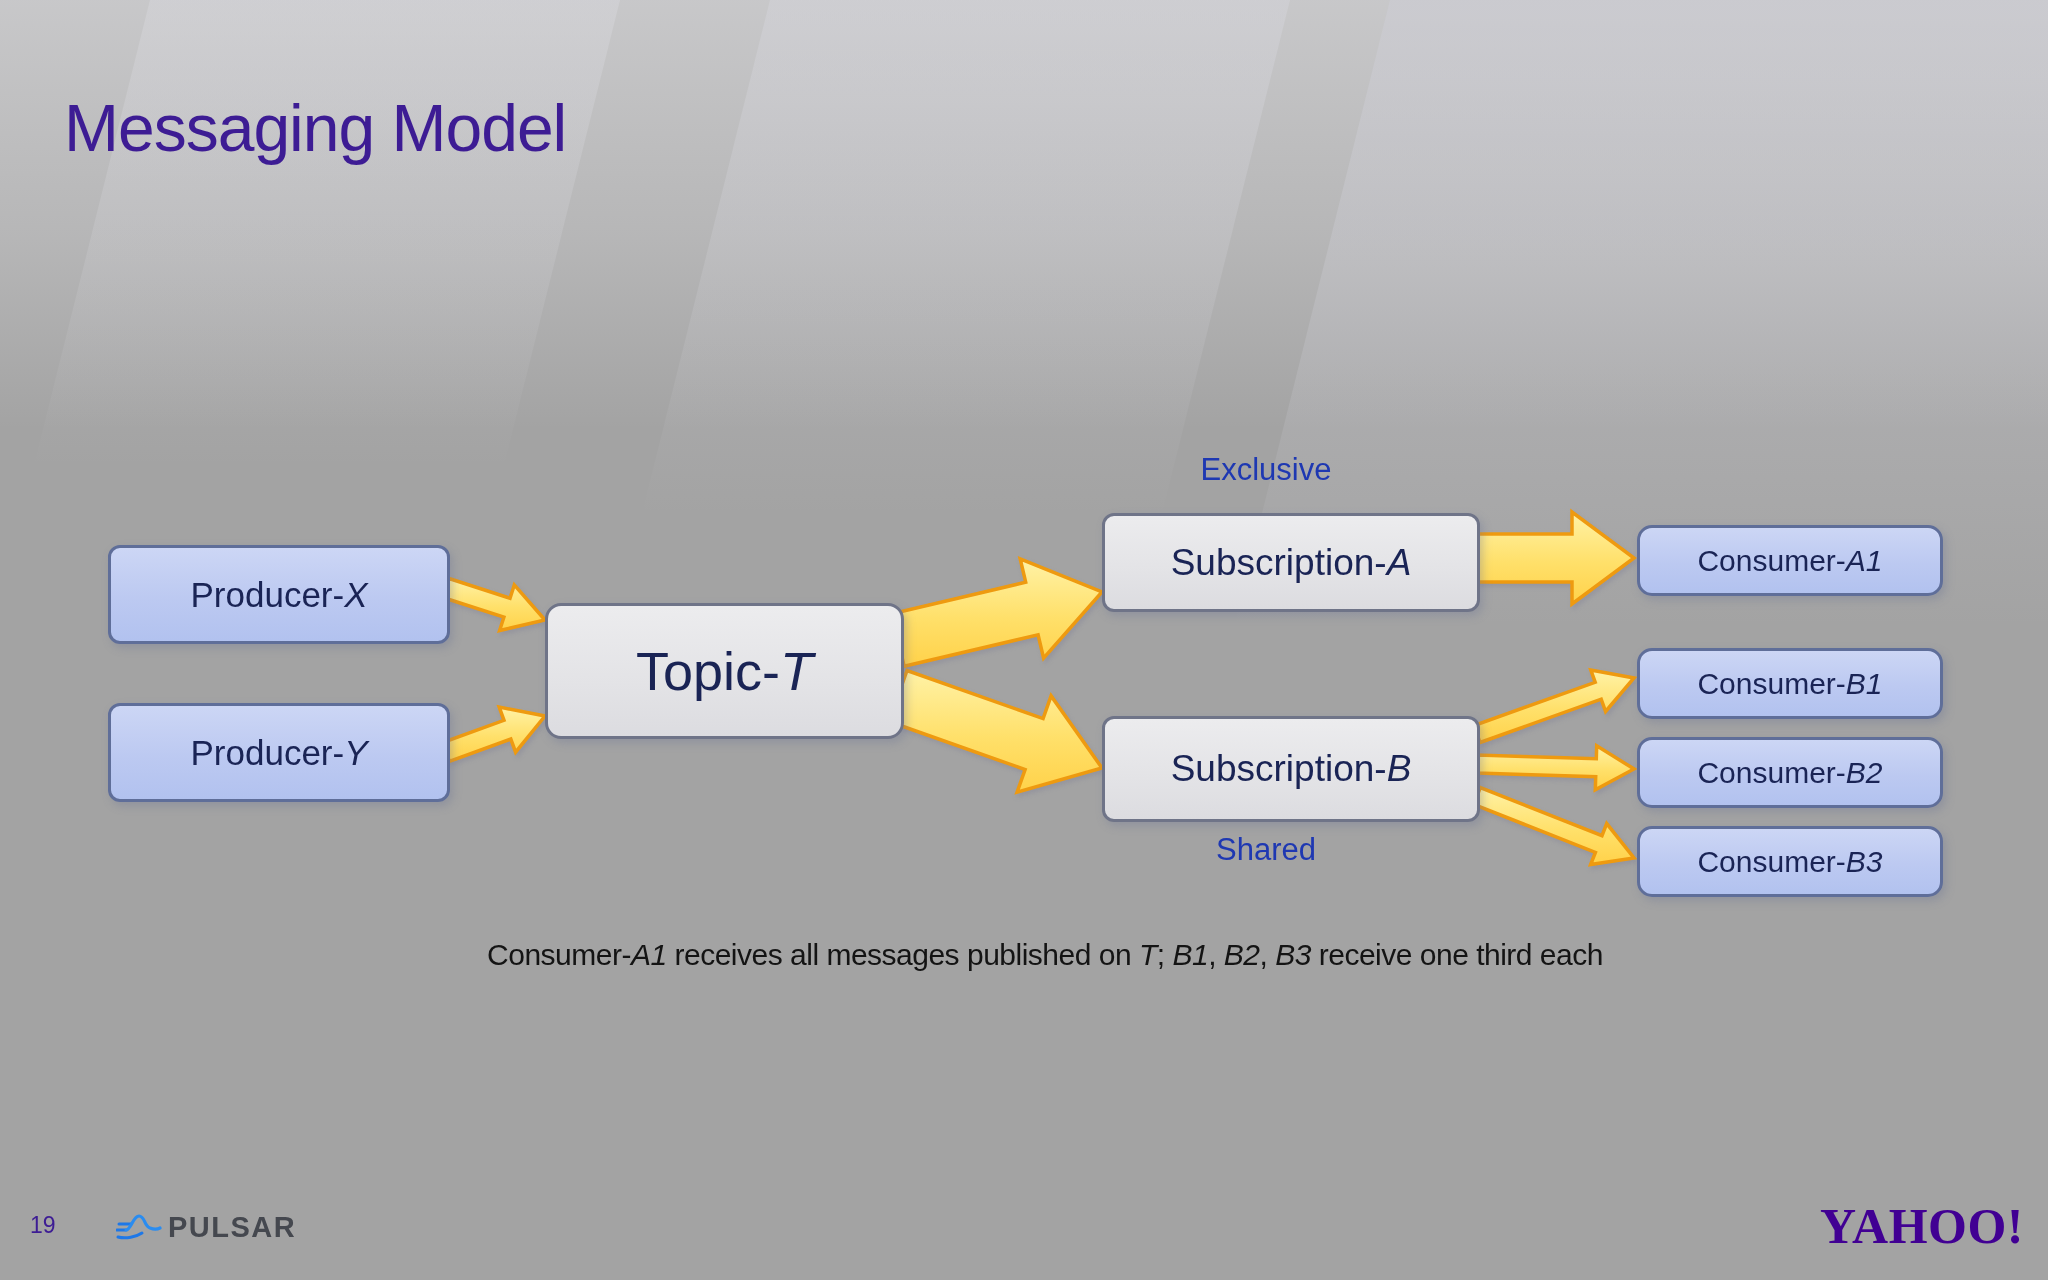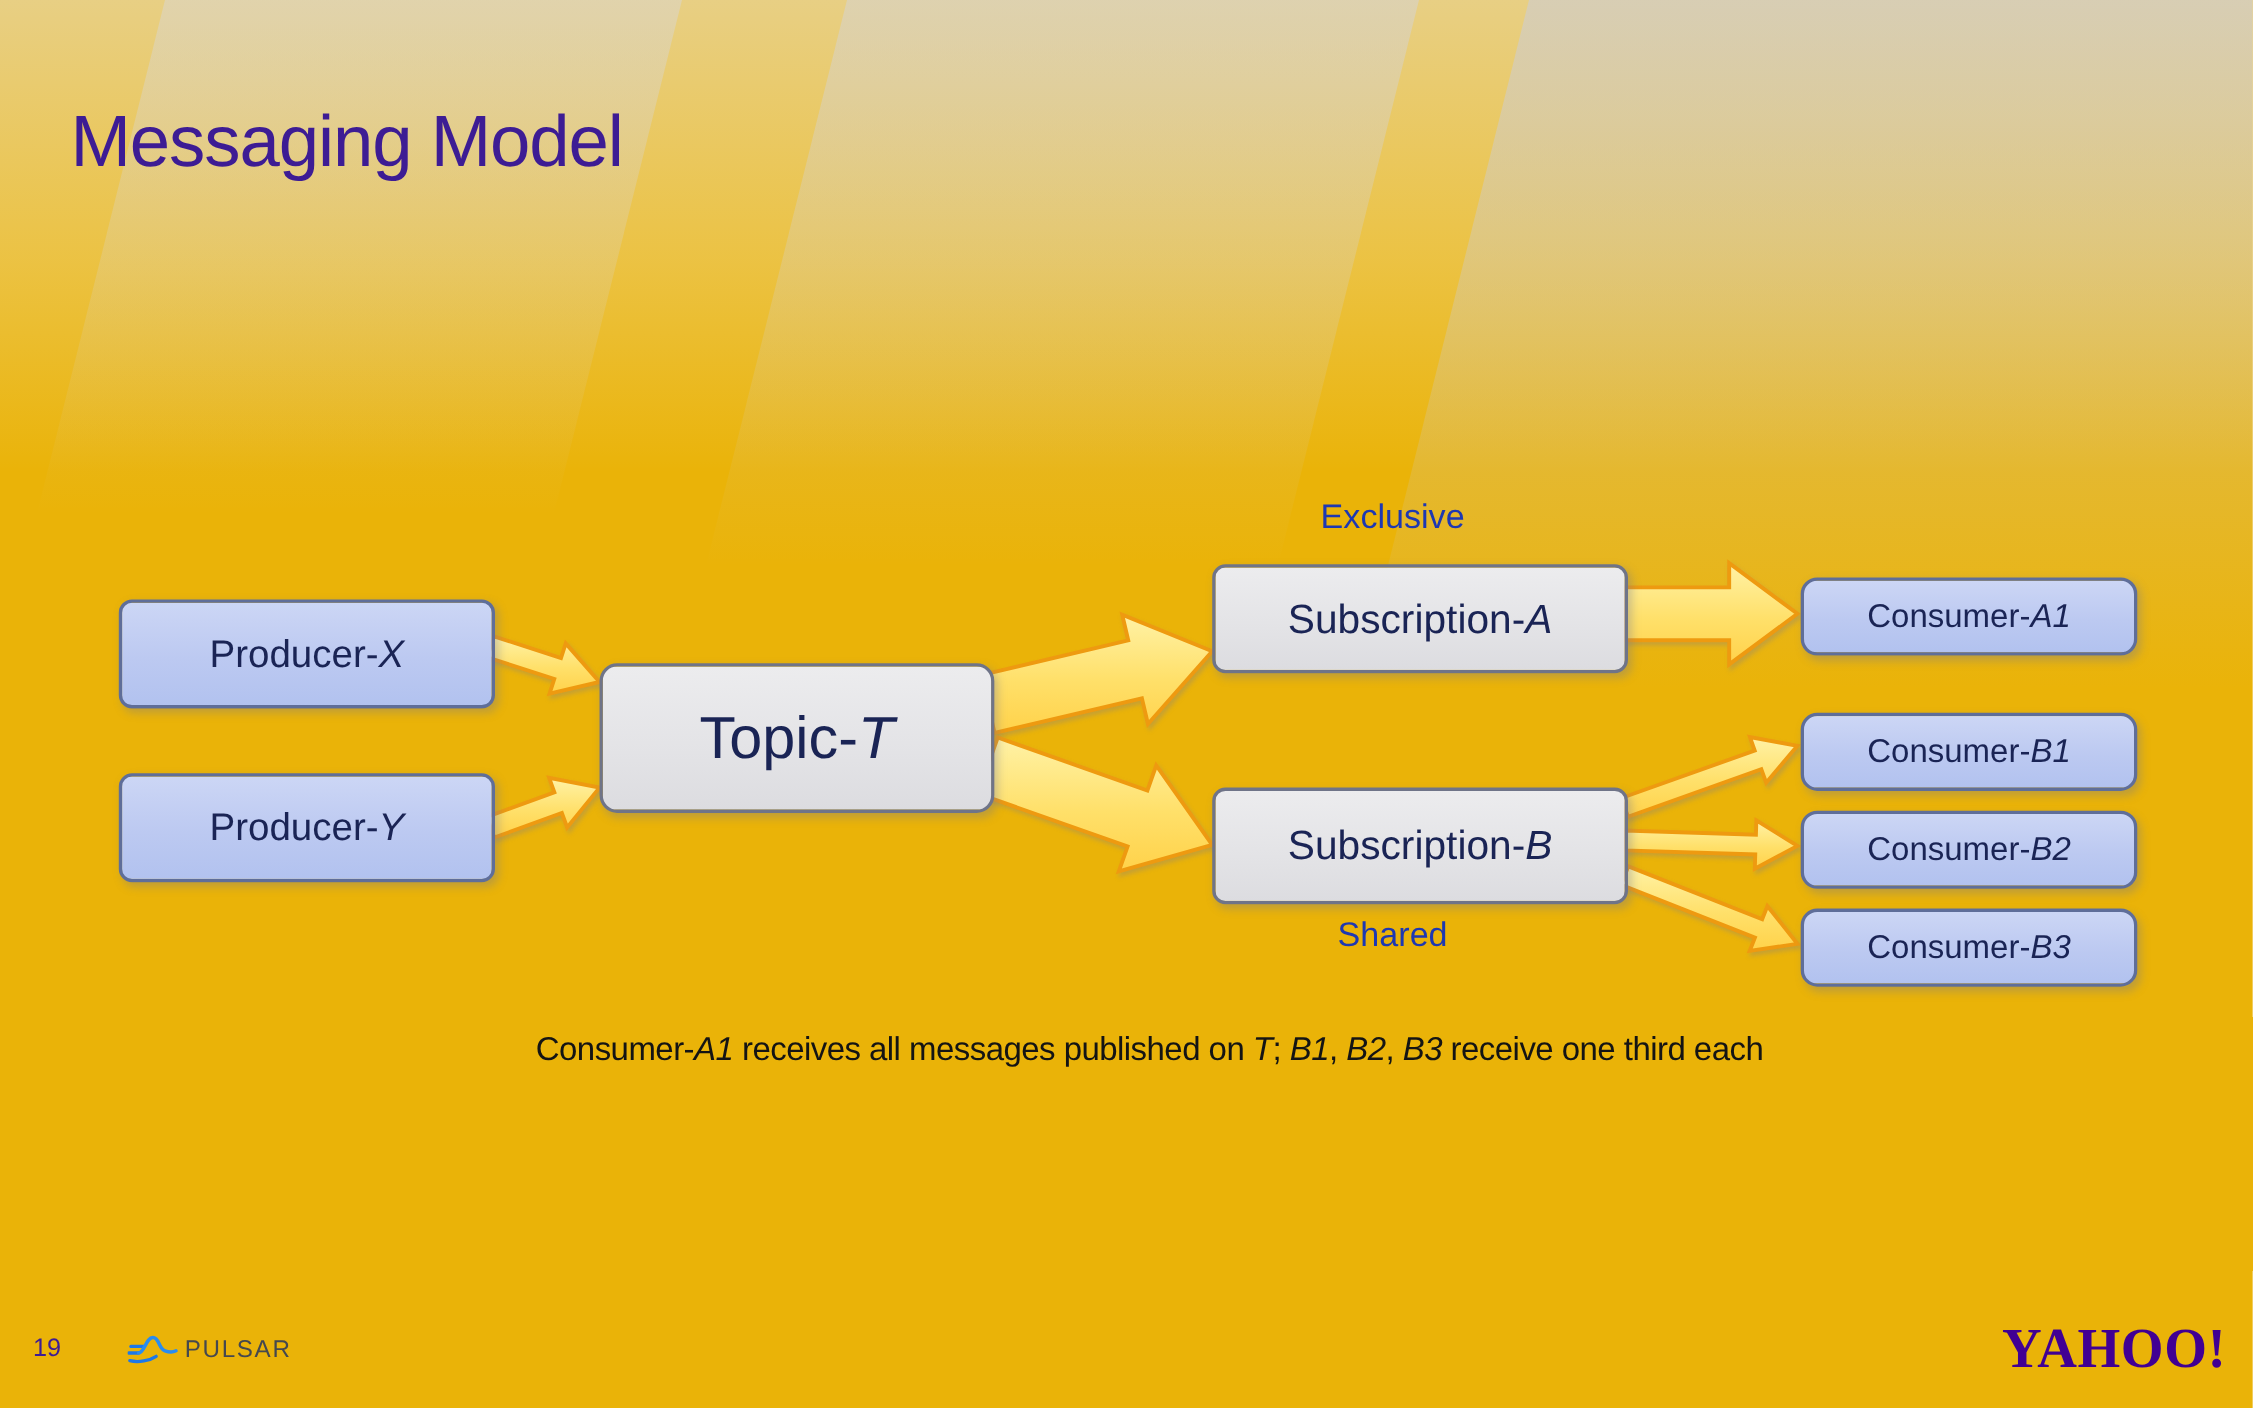--- a/index.html
+++ b/index.html
@@ -1,18 +1,18 @@
 <!DOCTYPE html>
 <html style="--title-color: #3D1C94; --label-blue: #1E38B2; --box-text-navy: #1A2455; --arrow-fill-light: #FFEF9C; --arrow-fill-dark: #FFD24A; --arrow-stroke: #EE9A10; --yahoo-purple: #410093; --pulsar-blue: #1E78E8; --pulsar-text-gray: #45484F;"><head>
 <meta charset="utf-8">
 <style>
   html,body{margin:0;padding:0;background:#ffffff;}
   .slide{
     position:relative; width:2048px; height:1280px; overflow:hidden;
-    background:#eab308; font-family:"Liberation Sans", sans-serif;
+    background:#a3a3a3; font-family:"Liberation Sans", sans-serif;
   }
   
   .bg-tint{
     position:absolute; left:0; top:0; width:2048px; height:430px;
     background:linear-gradient(180deg, rgba(230,230,233,0.55) 0%, rgba(240,240,243,0.25) 55%, rgba(255,255,255,0) 100%);
   }
   .bg-band{
     position:absolute; top:0; transform-origin:top left; transform:skewX(-14deg);
   }
   .bg-band.b1{ left:150px; width:470px; height:520px;
@@ -80,21 +80,21 @@
   .caption em{ font-style:italic; }
   
   .page-number{
     position:absolute; left:30px; top:1212px; font-size:23px;
     color:var(--title-color,#3D1C94); z-index:2;
   }
   .pulsar-logo{
     position:absolute; left:116px; top:1208px; display:flex; align-items:center; gap:6px; z-index:2;
   }
   .pulsar-logo .wordmark{
-    font-size:22px; color:var(--pulsar-text-gray,#45484F); letter-spacing:1.5px; font-weight:400;
+    font-size:29px; color:var(--pulsar-text-gray,#45484F); letter-spacing:1.5px; font-weight:700;
   }
   .yahoo-logo{
     position:absolute; left:1820px; top:1196px; z-index:2;
     font-family:"Liberation Serif", serif; font-weight:600; font-size:50px;
     color:var(--yahoo-purple,#410093); letter-spacing:0.5px; transform:scaleY(1.03);
   }
 </style>
 </head>
 <body>
 

